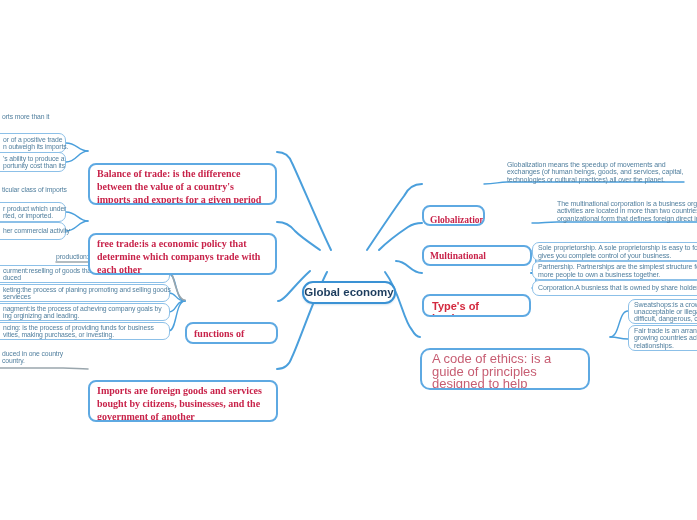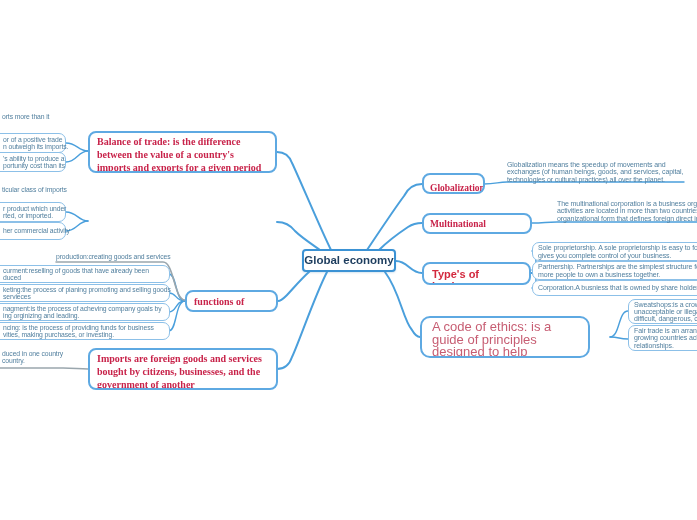--- a/index.html
+++ b/index.html
@@ -1,23 +1,23 @@
 <!DOCTYPE html>
 <html><head>
 <meta charset="utf-8">
 <style>
   html,body{margin:0;padding:0;background:#ffffff;}
   #canvas{position:relative;width:697px;height:520px;overflow:hidden;background:#ffffff;
           font-family:"Liberation Sans",sans-serif;}
   svg.links{position:absolute;left:0;top:0;z-index:0;}
   .node{position:absolute;z-index:2;background:#ffffff;border:2px solid #5ea9e2;border-radius:8px;
-        box-sizing:border-box;overflow:hidden;}
+        box-sizing:border-box;overflow:hidden;margin-top:32px;}
   .node.serif{font-family:"Liberation Serif",serif;font-weight:bold;color:#c8234a;}
   .node.sans{font-family:"Liberation Sans",sans-serif;}
-  .center-node{border:2px solid #3b92d4;border-radius:4px;font-weight:bold;color:#1d3d5e;
+  .center-node{border:2px solid #3b92d4;border-radius:11px;font-weight:bold;color:#1d3d5e;
                font-size:11.5px;text-align:center;line-height:19px;z-index:3;
                box-shadow:0 1px 2px rgba(90,150,200,.25);}
   .main-left{font-size:10px;line-height:13.2px;padding:2px 7px;}
   .one-line{font-size:10px;line-height:15px;padding:2px 7px;}
   .sub{position:absolute;z-index:1;color:#53809f;font-size:6.8px;line-height:7.2px;
        letter-spacing:-0.1px;white-space:pre;}
   .sub.r{font-size:7px;line-height:7.3px;}
   .bubble{border:1px solid #8cc0e8;border-radius:7px;background:#ffffff;box-sizing:border-box;
           display:flex;align-items:center;}
   .bubble-text{color:#53809f;font-size:6.8px;line-height:7.2px;letter-spacing:-0.1px;white-space:pre;}
@@ -61,20 +61,21 @@
     <g fill="none" stroke="#9aa6ad" stroke-width="1.6" stroke-linecap="round">
       <path d="M 185,300 C 174,300 174,262 163,262 L 56,262"></path>
       <path d="M 88,369 C 78,369 75,368 63,368 L 0,368"></path>
     </g>
   </svg>
 
   <div class="node center-node sans" style="left:302px;top:249px;width:94px;height:23px;">Global economy</div>
 
   <div class="node serif main-left" style="left:88px;top:131px;width:189px;height:42px;">Balance of trade: is the difference between the value of a country's imports and exports for a given period</div>
 
+  <div class="node serif main-left" style="left:88px;top:201px;width:189px;height:42px;">free trade:is a economic policy that determine which companys trade with each other</div>
 
   <div class="node serif one-line" style="left:185px;top:290px;width:93px;height:22px;">functions of business</div>
 
   <div class="node serif main-left" style="left:88px;top:348px;width:190px;height:42px;">Imports are foreign goods and services bought by citizens, businesses, and the government of another country.undefined</div>
 
   <div class="node serif one-line" style="left:422px;top:173px;width:63px;height:21px;font-size:9.5px;padding:6px 6px;">Globalization</div>
 
   <div class="node serif one-line" style="left:422px;top:213px;width:110px;height:21px;font-size:9.5px;padding:2px 6px;">Multinational corporation</div>
 
   <div class="node sans" style="left:422px;top:262px;width:109px;height:23px;font-size:11px;font-weight:bold;color:#d3293e;padding:4px 8px;">Type's of business</div>

